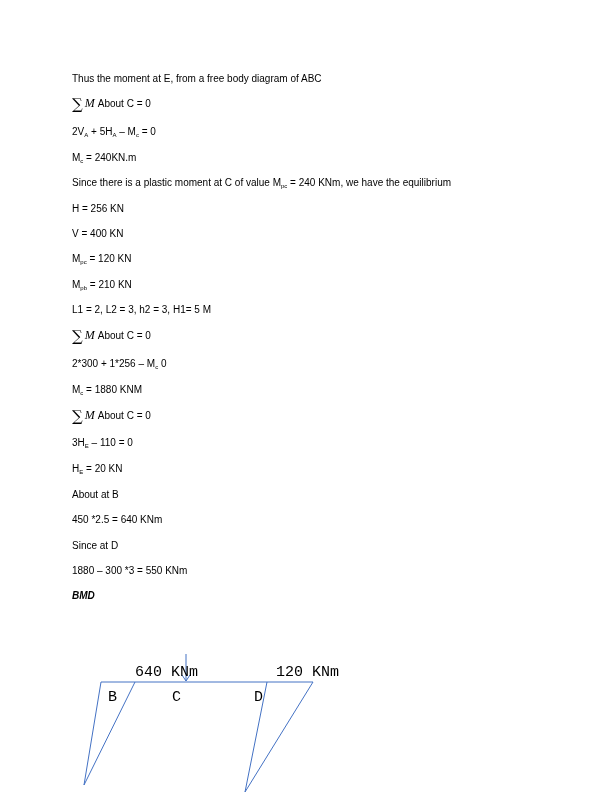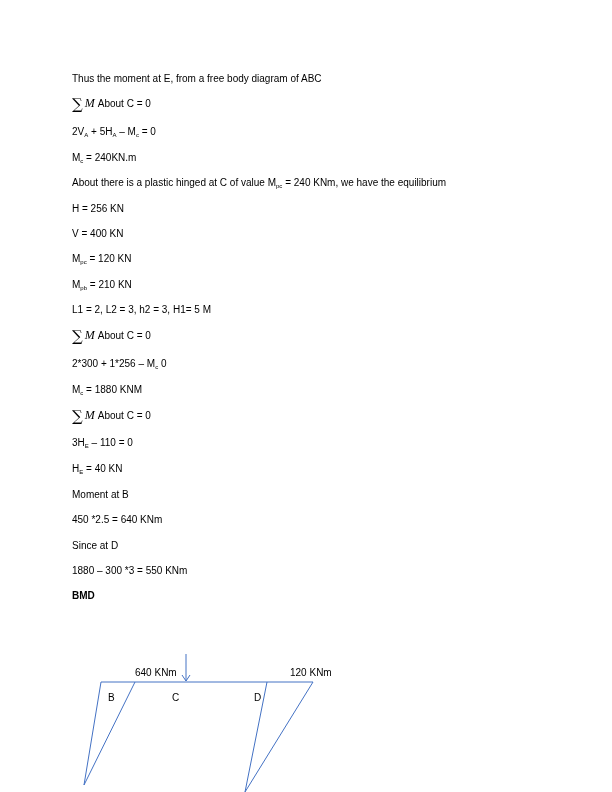--- a/index.html
+++ b/index.html
@@ -2,74 +2,74 @@
 <html><head>
   <meta charset="utf-8">
   <style>
     html, body { margin: 0; padding: 0; background: #ffffff; }
     body { width: 612px; height: 792px; position: relative; overflow: hidden;
            font-family: "Liberation Sans", "DejaVu Sans", sans-serif; color: #000; }
     .line { position: absolute; left: 72px; font-size: 10px; line-height: 12px; white-space: nowrap; text-align: right; }
     .line sub { font-size: 6px; vertical-align: -2px; line-height: 0; }
     .sigma { font-family: "DejaVu Serif", "Liberation Serif", serif; font-size: 15px; vertical-align: -2px; }
     .mvar { font-family: "Liberation Serif", "DejaVu Serif", serif; font-style: italic; font-size: 12px; margin: 0 3px 0 2px; }
-    .bold { font-weight: bold; }
+    .bold { font-weight: bold; font-style: italic; }
     .diagram { position: absolute; left: 0; top: 0; width: 612px; height: 792px; pointer-events: none; }
-    .dlabel { position: absolute; font-size: 10px; line-height: 10px; white-space: nowrap; }
+    .dlabel { position: absolute; font-size: 15px; line-height: 10px; white-space: nowrap; font-family: Liberation Mono, monospace; }
   </style>
 </head>
 <body>
 
 <div id="page">
 
   <div class="line" style="top:73px"><span>Thus the moment at E, from a free body diagram of ABC</span></div>
 
   <div class="line" style="top:97px"><span class="sigma">∑</span><span class="mvar">M</span><span>About C = 0</span></div>
 
   <div class="line" style="top:126px"><span>2V</span><sub>A</sub><span> + 5H</span><sub>A</sub><span> – M</span><sub>c</sub><span> = 0</span></div>
 
   <div class="line" style="top:152px"><span>M</span><sub>c</sub><span> = 240KN.m</span></div>
 
-  <div class="line" style="top:177px"><span>About there is a plastic hinged at C of value M</span><sub>pc</sub><span> = 240 KNm, we have the equilibrium</span></div>
+  <div class="line" style="top:177px"><span>Since there is a plastic moment at C of value M</span><sub>pc</sub><span> = 240 KNm, we have the equilibrium</span></div>
 
   <div class="line" style="top:203px"><span>H = 256 KN</span></div>
   <div class="line" style="top:228px"><span>V = 400 KN</span></div>
 
   <div class="line" style="top:253px"><span>M</span><sub>pc</sub><span> = 120 KN</span></div>
 
   <div class="line" style="top:279px"><span>M</span><sub>pb</sub><span> = 210 KN</span></div>
 
   <div class="line" style="top:304px"><span>L1 = 2, L2 = 3, h2 = 3, H1= 5 M</span></div>
 
   <div class="line" style="top:329px"><span class="sigma">∑</span><span class="mvar">M</span><span>About C = 0</span></div>
 
   <div class="line" style="top:358px"><span>2*300 + 1*256 – M</span><sub>c</sub><span> 0</span></div>
 
   <div class="line" style="top:384px"><span>M</span><sub>c</sub><span> = 1880 KNM</span></div>
 
   <div class="line" style="top:409px"><span class="sigma">∑</span><span class="mvar">M</span><span>About C = 0</span></div>
 
   <div class="line" style="top:437px"><span>3H</span><sub>E</sub><span> – 110 = 0</span></div>
 
-  <div class="line" style="top:463px"><span>H</span><sub>E</sub><span> = 40 KN</span></div>
+  <div class="line" style="top:463px"><span>H</span><sub>E</sub><span> = 20 KN</span></div>
 
-  <div class="line" style="top:489px"><span>Moment at B</span></div>
+  <div class="line" style="top:489px"><span>About at B</span></div>
   <div class="line" style="top:514px"><span>450 *2.5 = 640 KNm</span></div>
   <div class="line" style="top:540px"><span>Since at D</span></div>
   <div class="line" style="top:565px"><span>1880 – 300 *3 = 550 KNm</span></div>
   <div class="line bold" style="top:590px"><span>BMD</span></div>
 
   <svg class="diagram" viewBox="0 0 612 792">
     <g stroke="#4472C4" stroke-width="1" fill="none">
       <line x1="101" y1="682" x2="313" y2="682"></line>
       <polyline points="101,682 84,785 135,682"></polyline>
       <polyline points="267,682 245,792 313,682"></polyline>
       <line x1="186" y1="654" x2="186" y2="681"></line>
       <polyline points="182,675 186,681 190,675"></polyline>
     </g>
   </svg>
 
   <div class="dlabel" style="left:135px;top:668px">640 KNm</div>
-  <div class="dlabel" style="left:290px;top:668px">120 KNm</div>
+  <div class="dlabel" style="left:276px;top:668px">120 KNm</div>
   <div class="dlabel" style="left:108px;top:693px">B</div>
   <div class="dlabel" style="left:172px;top:693px">C</div>
   <div class="dlabel" style="left:254px;top:693px">D</div>
 </div>
 
 </body></html>

